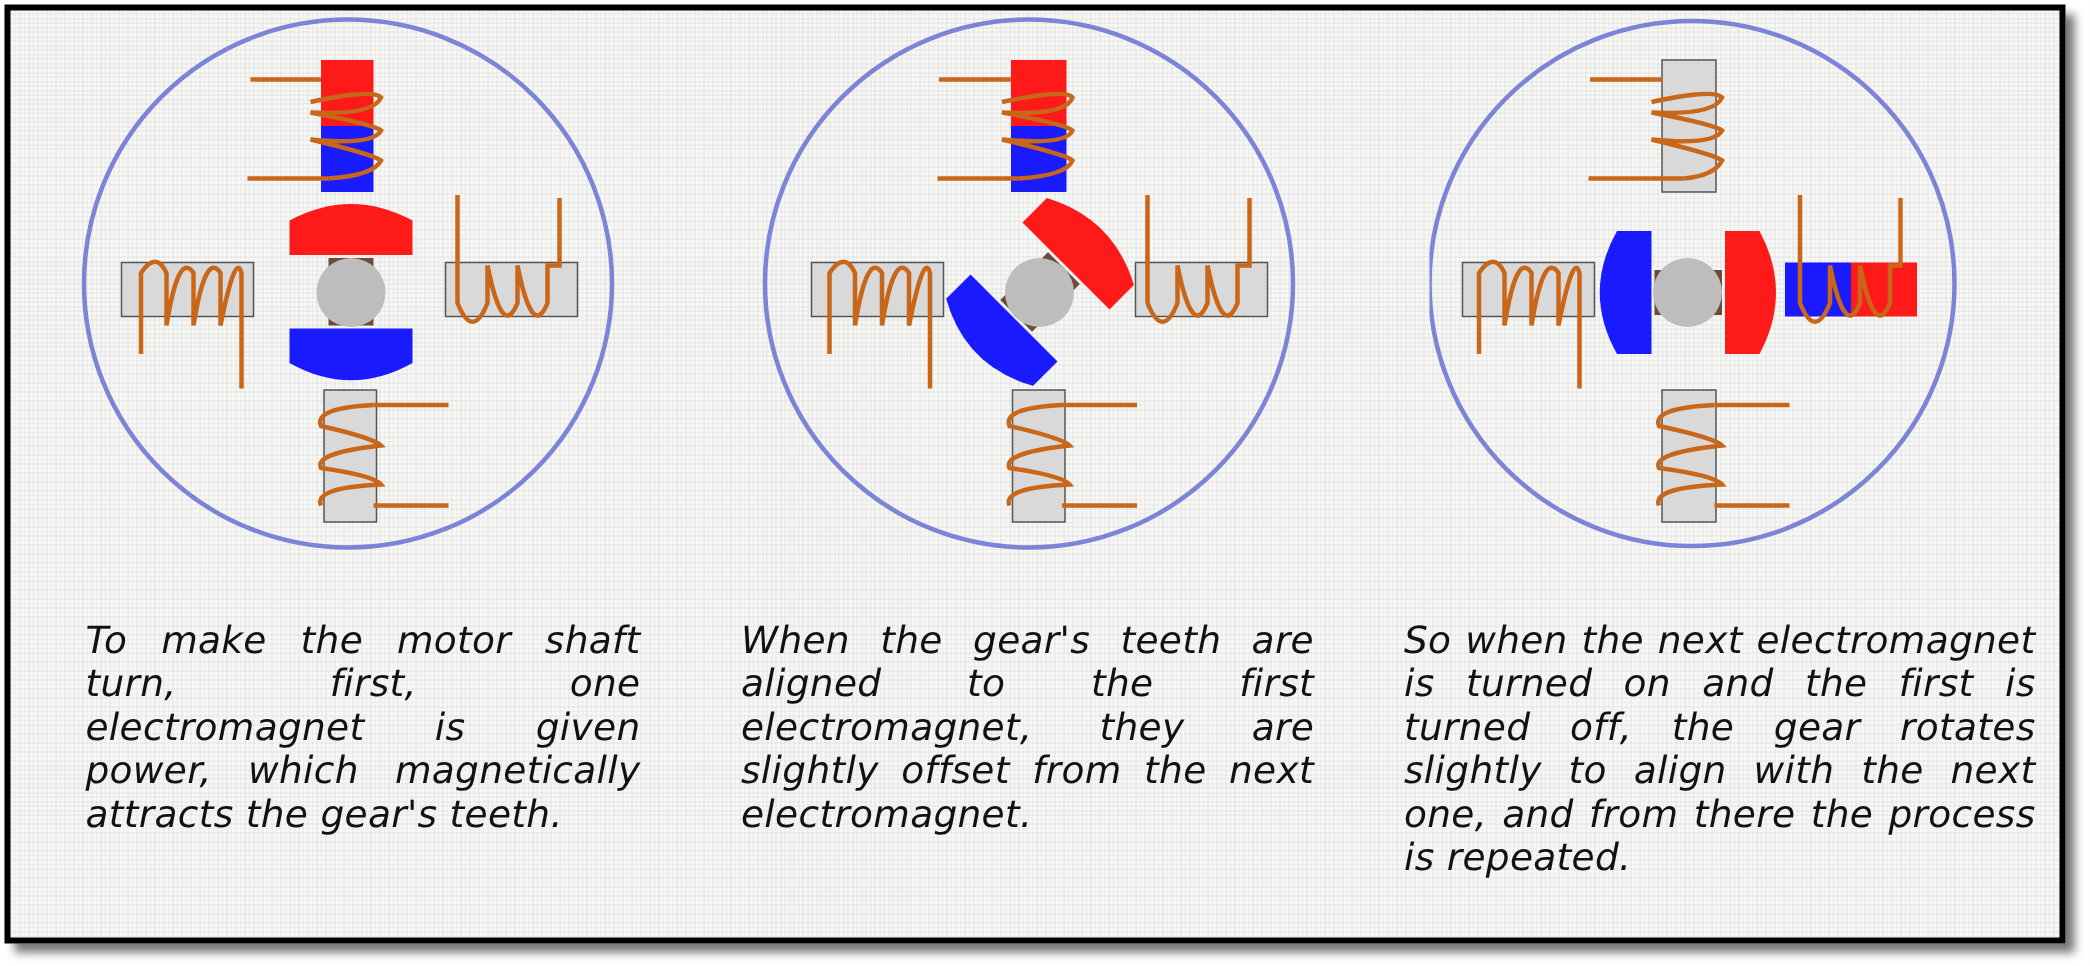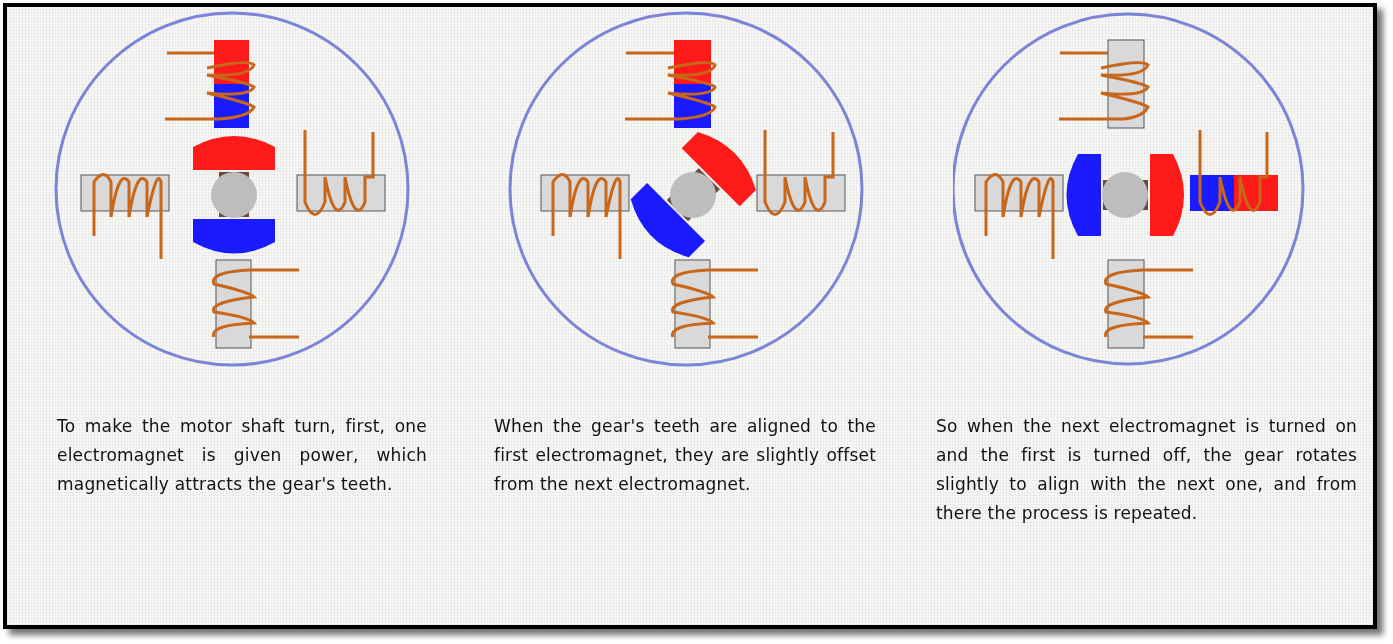--- a/index.html
+++ b/index.html
@@ -8,22 +8,22 @@
     position: absolute; left: 3px; top: 3px; width: 1366px; height: 618px;
     border: 4px solid #000; background: #f7f7f5;
     background-image:
       repeating-linear-gradient(0deg, rgba(0,0,0,0.035) 0 1px, transparent 1px 3px),
       repeating-linear-gradient(90deg, rgba(0,0,0,0.035) 0 1px, transparent 1px 3px);
     box-shadow: 6px 6px 6px rgba(0,0,0,0.55);
   }
   .panel { position: absolute; top: 0; }
   .panel svg { position: absolute; left: 0; top: 0; }
   .caption {
-    position: absolute; font-size: 17px; line-height: 29px; color: #111;
-    text-align: justify; letter-spacing: 0.2px;
+    position: absolute; font-size: 25px; line-height: 29px; color: #111;
+    text-align: justify; letter-spacing: 0.2px; font-style: italic;
   }
 </style>
 </head>
 <body>
 
 <div class="frame">
 
   <div class="panel" style="left:42px;">
     <svg width="380" height="380" viewBox="0 0 380 380">
       <defs>

